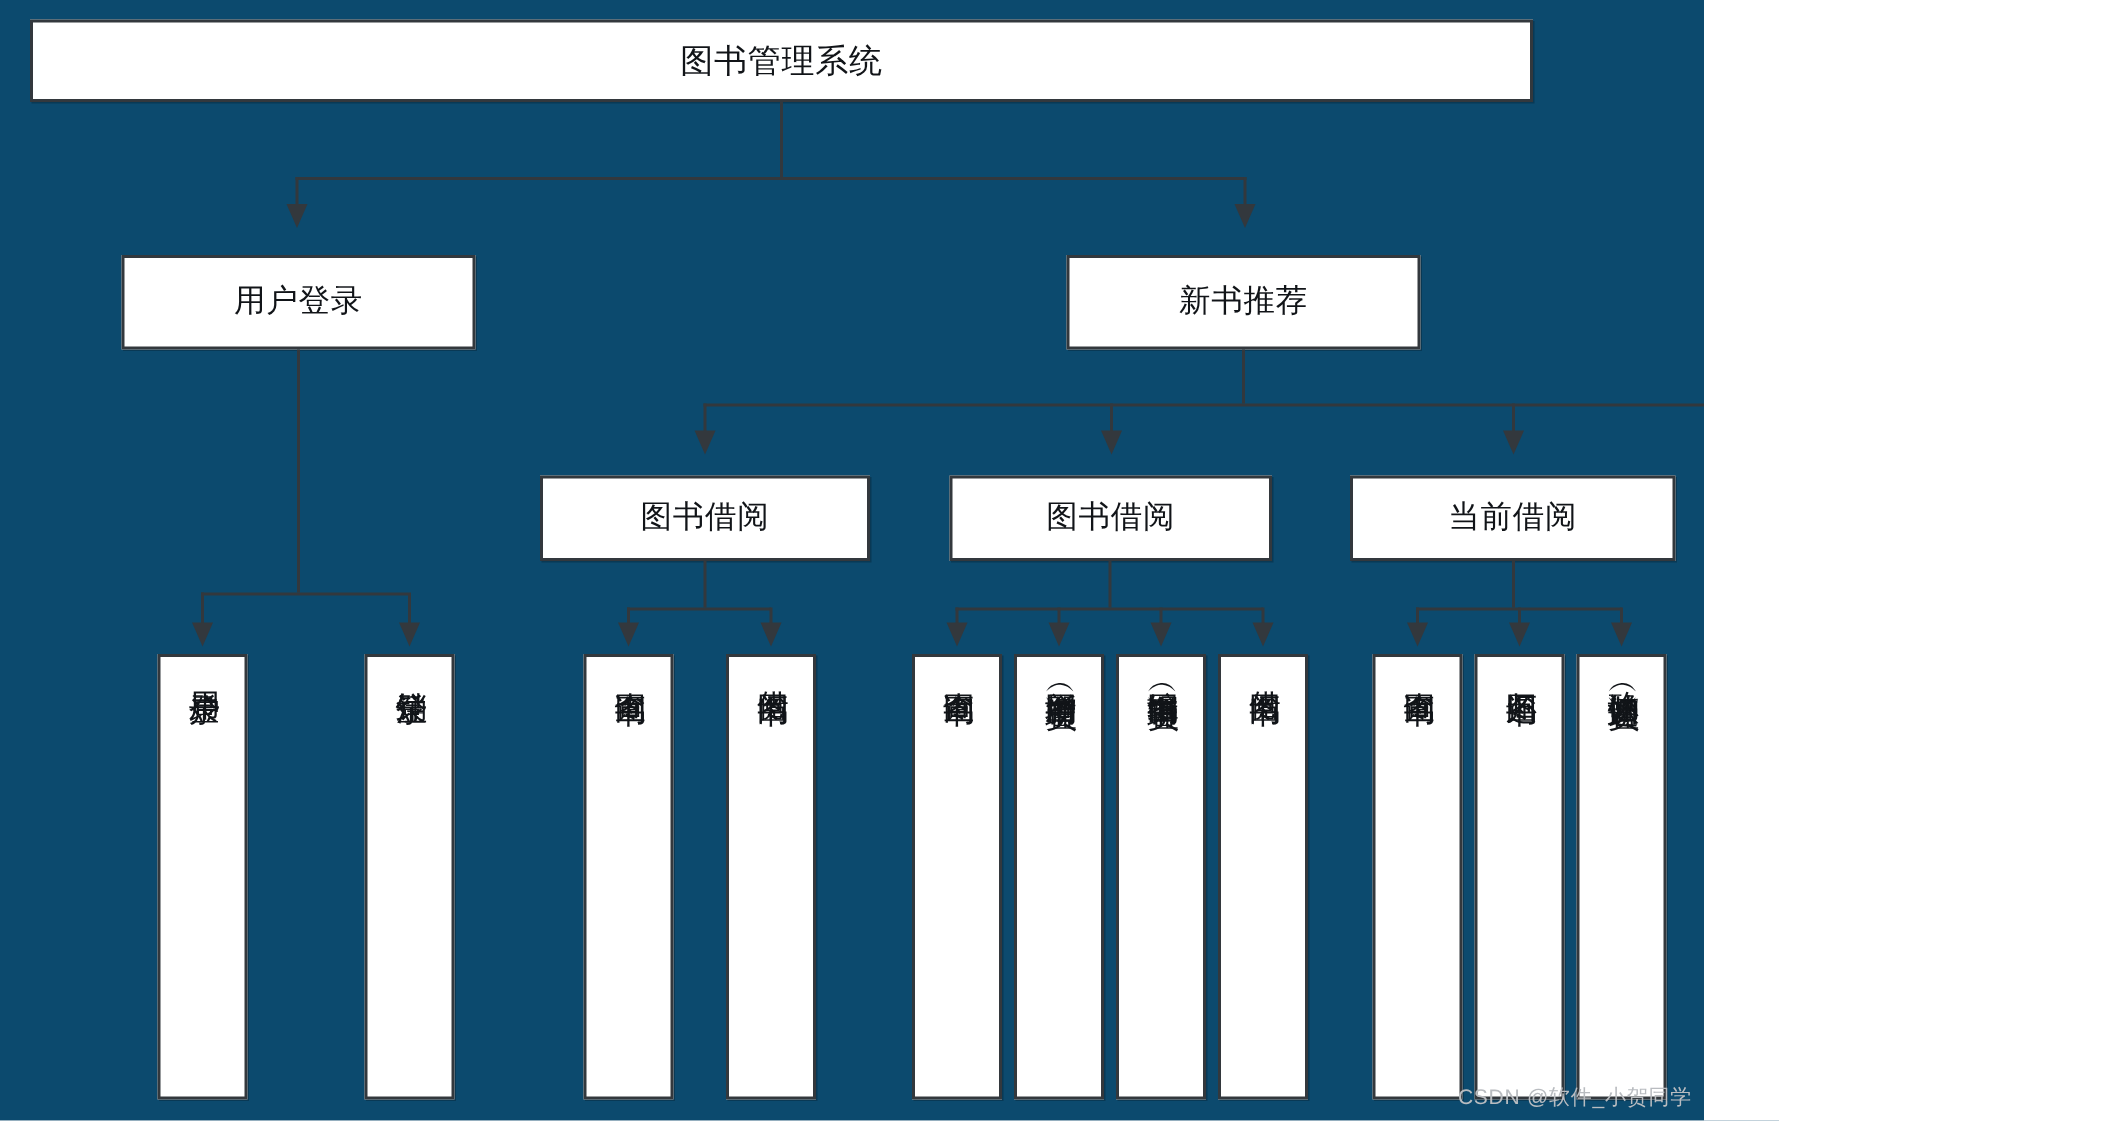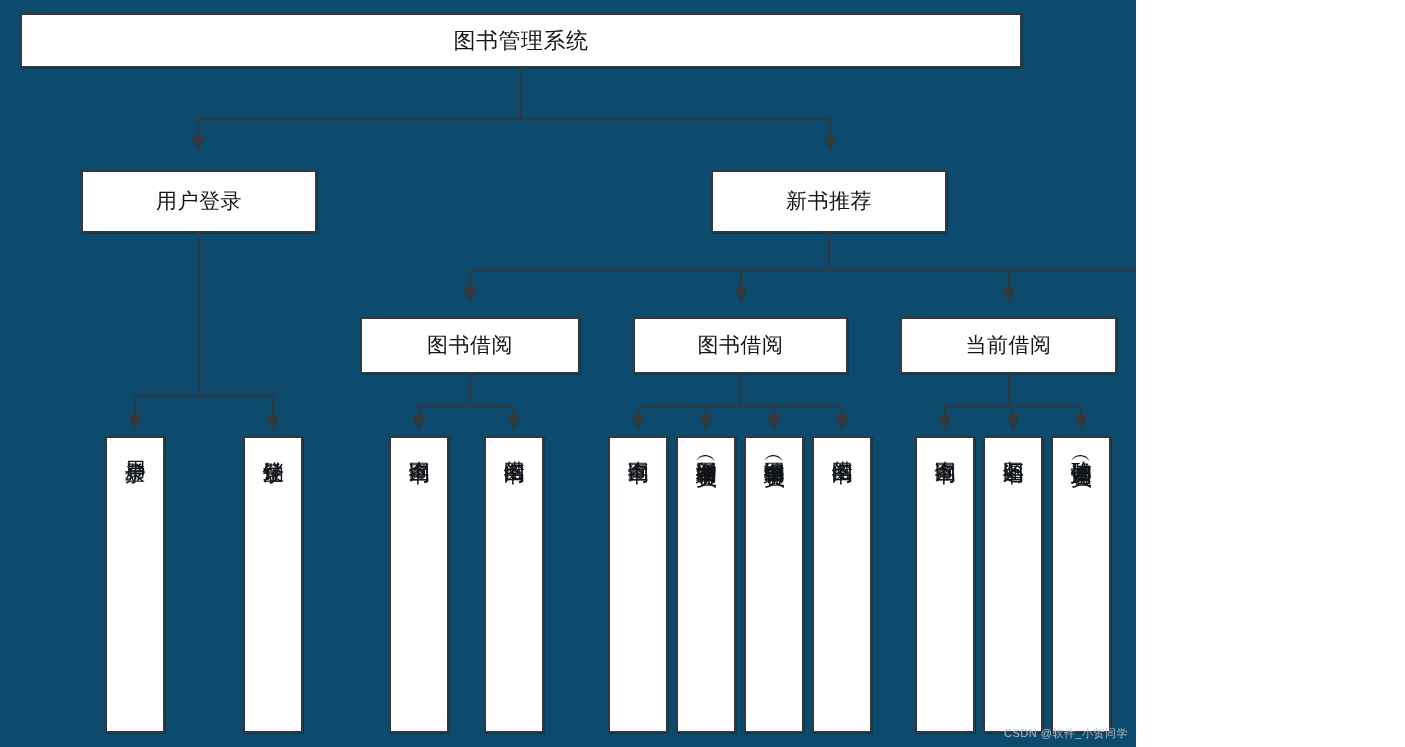--- a/index.html
+++ b/index.html
@@ -62,21 +62,21 @@
     height: 0;
     border-left: 7px solid transparent;
     border-right: 7px solid transparent;
     border-top: 16px solid #33383d;
   }
   
   #watermark {
     position: absolute;
     right: 8px;
     bottom: 6px;
-    font-size: 11px;
+    font-size: 14px;
     color: #b9bcc0;
     letter-spacing: 0.5px;
     white-space: nowrap;
     pointer-events: none;
     margin-top: 28px;
   }
 </style>
 </head>
 <body>
 

